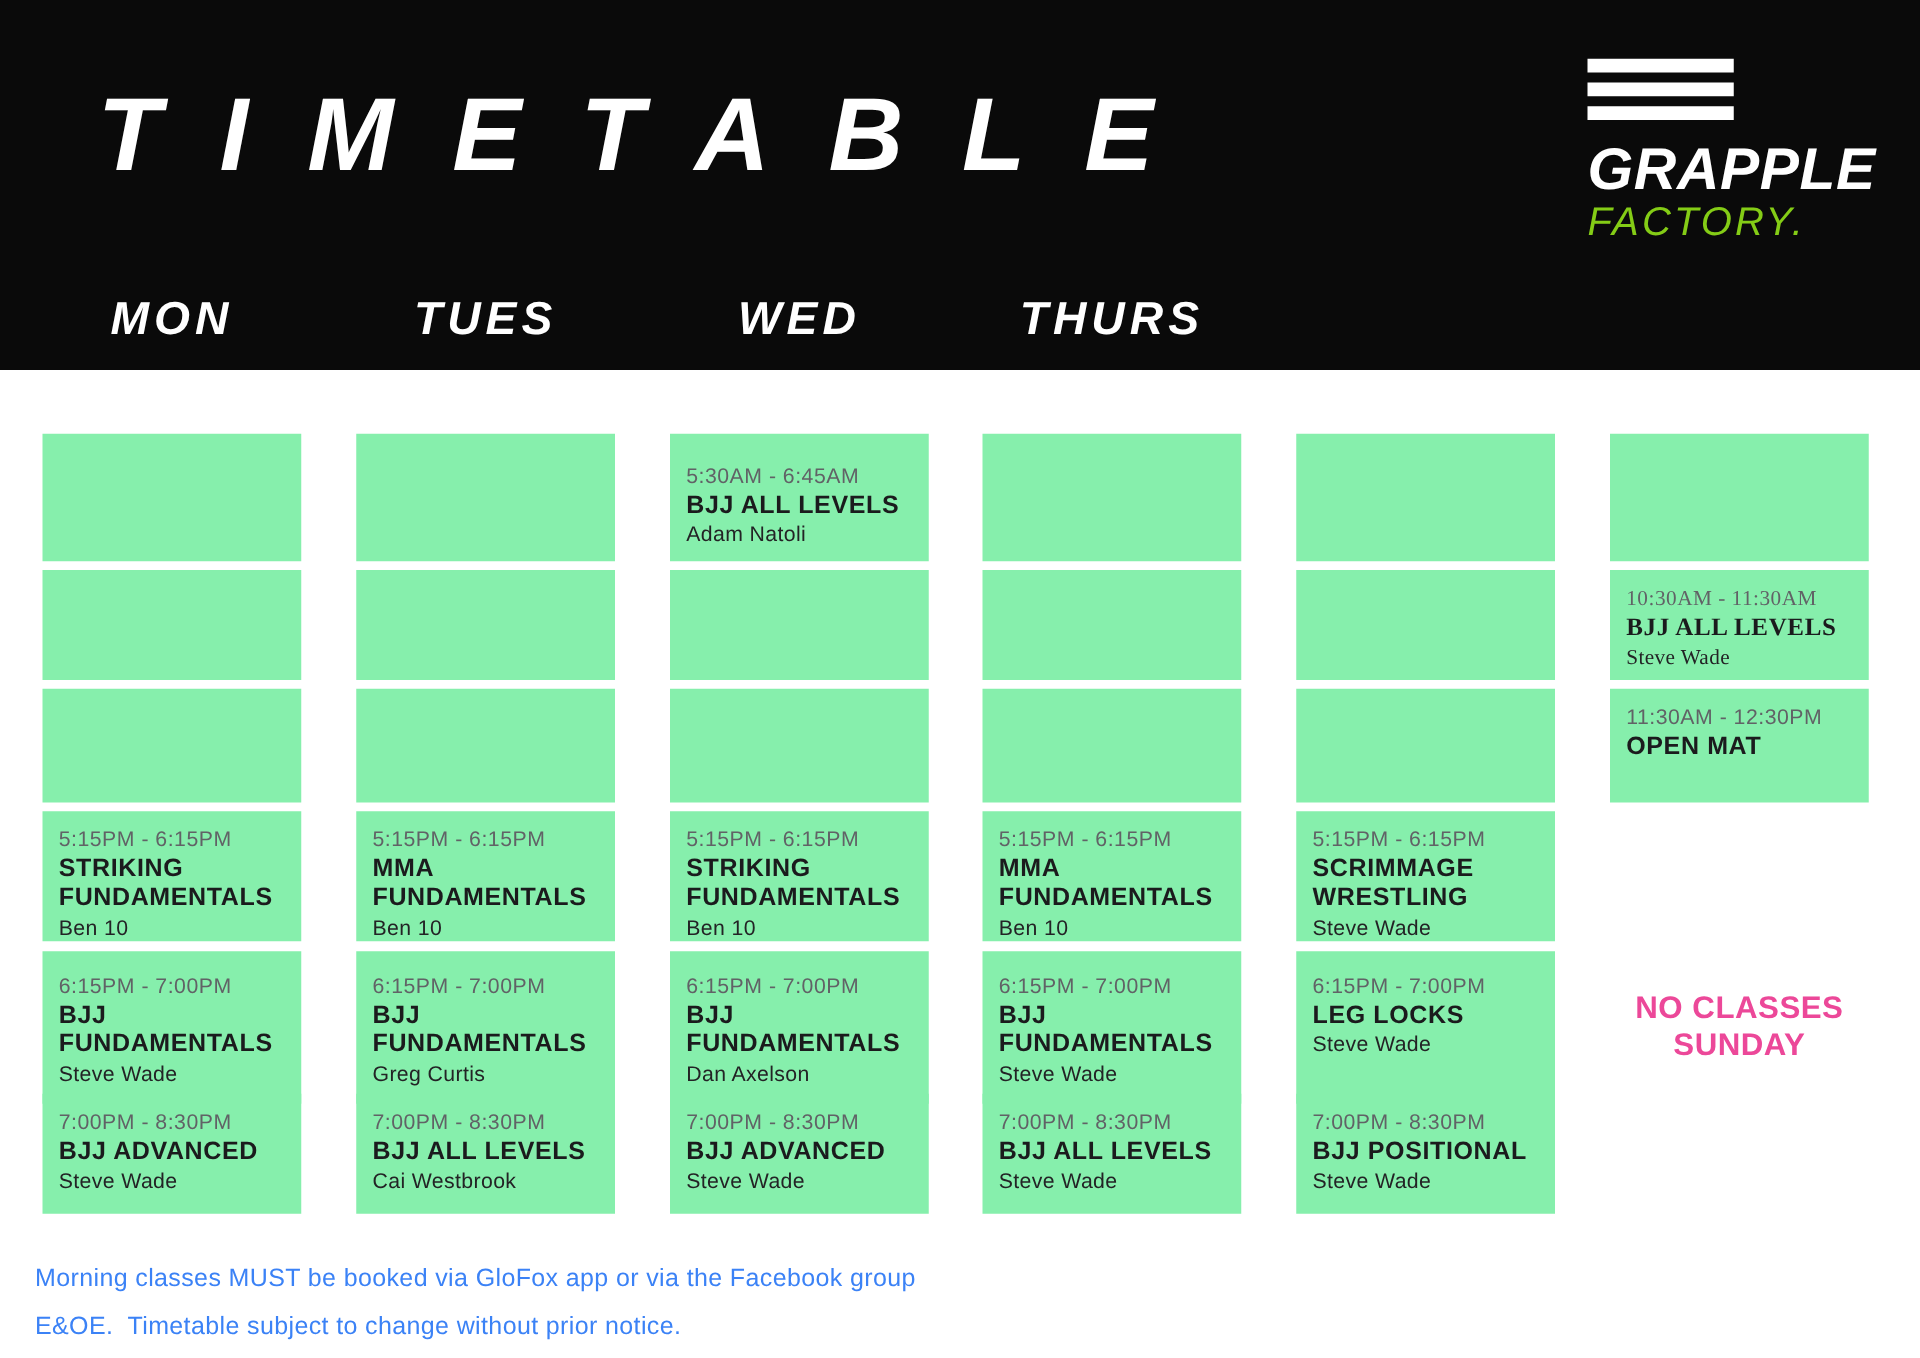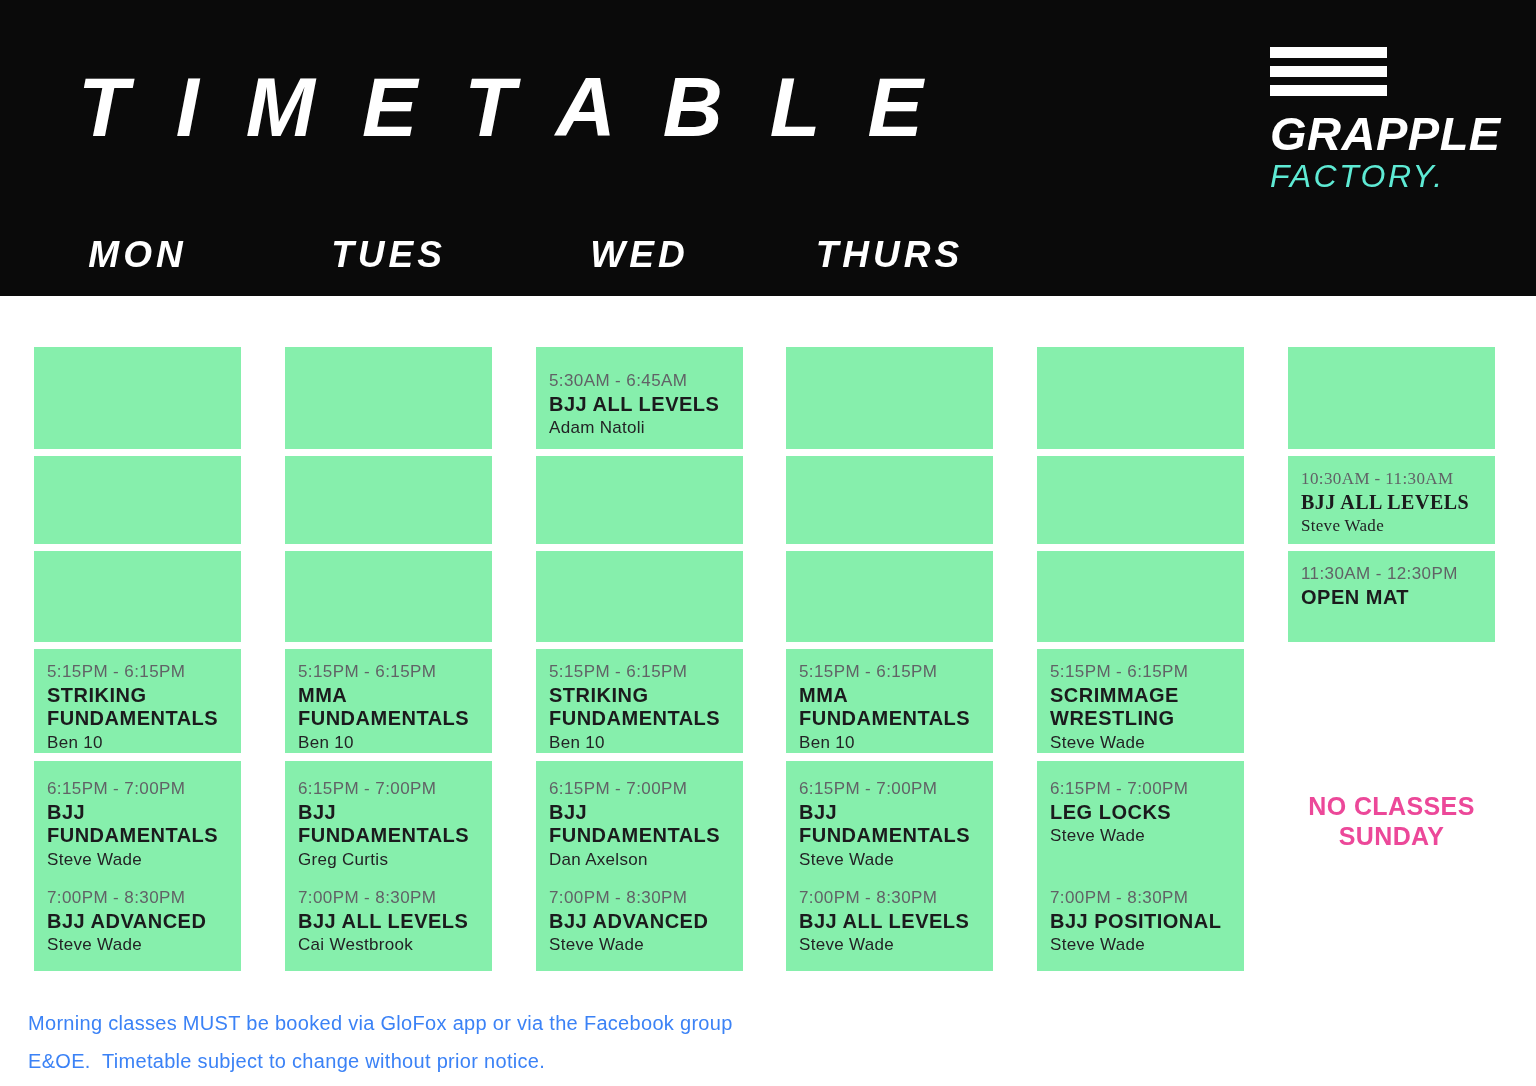--- a/index.html
+++ b/index.html
@@ -49,21 +49,21 @@
     font-weight: bold;
     line-height: 1;
     letter-spacing: 0.5px;
   }
   .logo-sub {
     font-size: 32px;
     font-weight: normal;
     letter-spacing: 2.5px;
     line-height: 1;
     margin-top: 3px;
-    color: #5eead4;
+    color: #84cc16;
   }
 
   .day-label {
     position: absolute;
     top: 233px;
     width: 207px;
     text-align: center;
     color: #ffffff;
     font-size: 37px;
     font-weight: bold;

